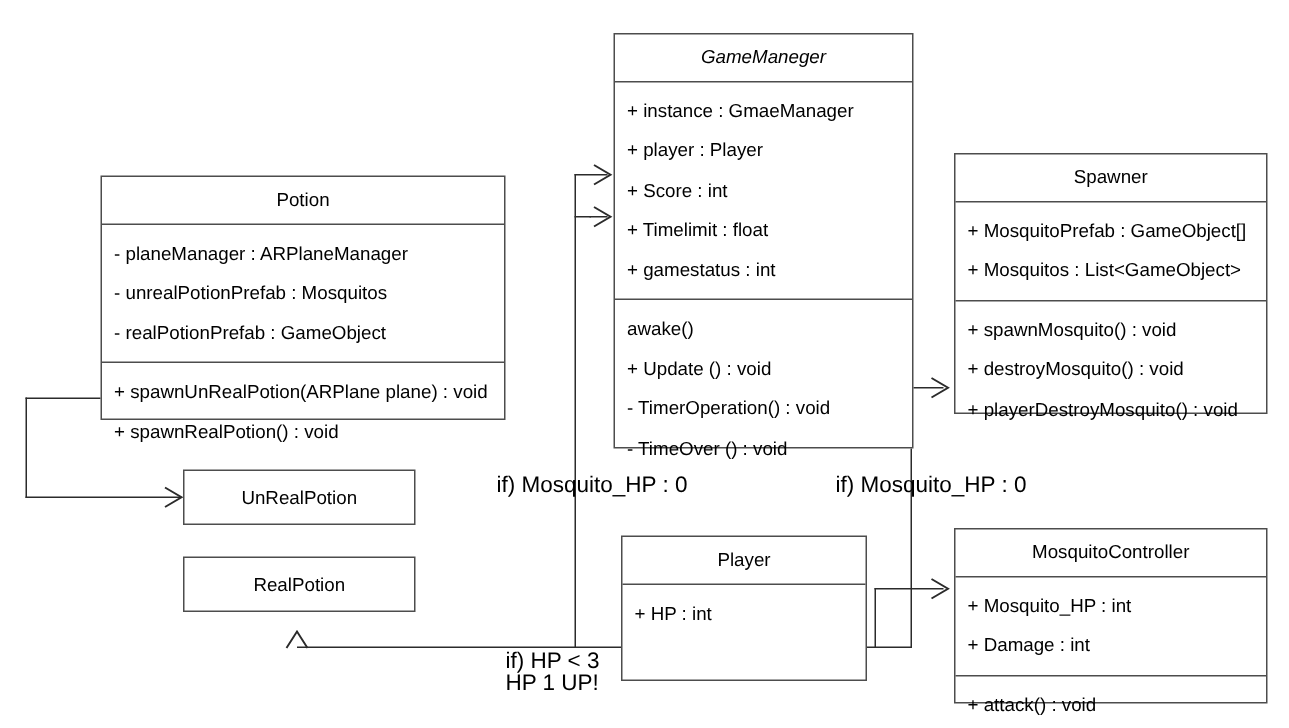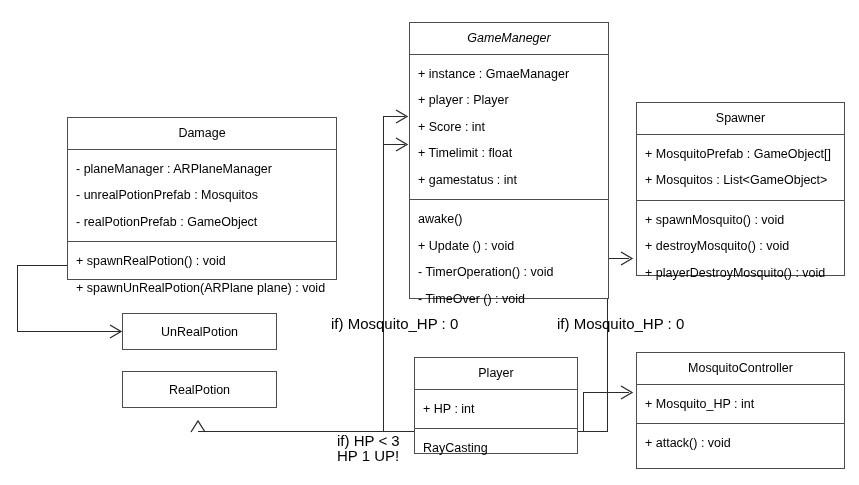--- a/index.html
+++ b/index.html
@@ -130,62 +130,60 @@
     </div>
     <div class="uml-compartment">
       <div class="uml-row">awake()</div>
       <div class="uml-row">+ Update () : void</div>
       <div class="uml-row">- TimerOperation() : void</div>
       <div class="uml-row">- TimeOver () : void</div>
     </div>
   </div>
 
   <div class="umlbox" style="left:67px; top:117px; width:270px; height:163px;">
-    <div class="uml-title">Damage</div>
+    <div class="uml-title">Potion</div>
     <div class="uml-compartment">
       <div class="uml-row">- planeManager : ARPlaneManager</div>
       <div class="uml-row">- unrealPotionPrefab : Mosquitos</div>
       <div class="uml-row">- realPotionPrefab : GameObject</div>
     </div>
     <div class="uml-compartment">
+      <div class="uml-row">+ spawnUnRealPotion(ARPlane plane) : void</div>
       <div class="uml-row">+ spawnRealPotion() : void</div>
-      <div class="uml-row">+ spawnUnRealPotion(ARPlane plane) : void</div>
     </div>
   </div>
 
   <div class="umlbox" style="left:636px; top:102px; width:209px; height:174px;">
     <div class="uml-title">Spawner</div>
     <div class="uml-compartment">
       <div class="uml-row">+ MosquitoPrefab : GameObject[]</div>
       <div class="uml-row">+ Mosquitos : List&lt;GameObject&gt;</div>
     </div>
     <div class="uml-compartment">
       <div class="uml-row">+ spawnMosquito() : void</div>
       <div class="uml-row">+ destroyMosquito() : void</div>
       <div class="uml-row">+ playerDestroyMosquito() : void</div>
     </div>
   </div>
 
   <div class="umlbox" style="left:636px; top:352px; width:209px; height:117px;">
     <div class="uml-title">MosquitoController</div>
     <div class="uml-compartment">
       <div class="uml-row">+ Mosquito_HP : int</div>
+      <div class="uml-row">+ Damage : int</div>
     </div>
     <div class="uml-compartment">
       <div class="uml-row">+ attack() : void</div>
     </div>
   </div>
 
   <div class="umlbox" style="left:414px; top:357px; width:164px; height:97px;">
     <div class="uml-title">Player</div>
     <div class="uml-compartment">
       <div class="uml-row">+ HP : int</div>
-    </div>
-    <div class="uml-compartment">
-      <div class="uml-row">RayCasting</div>
     </div>
   </div>
 
   <div class="umlbox simple" style="left:122px; top:313px; width:155px; height:37px;">
     <div class="uml-title">UnRealPotion</div>
   </div>
 
   <div class="umlbox simple" style="left:122px; top:371px; width:155px; height:37px;">
     <div class="uml-title">RealPotion</div>
   </div>

